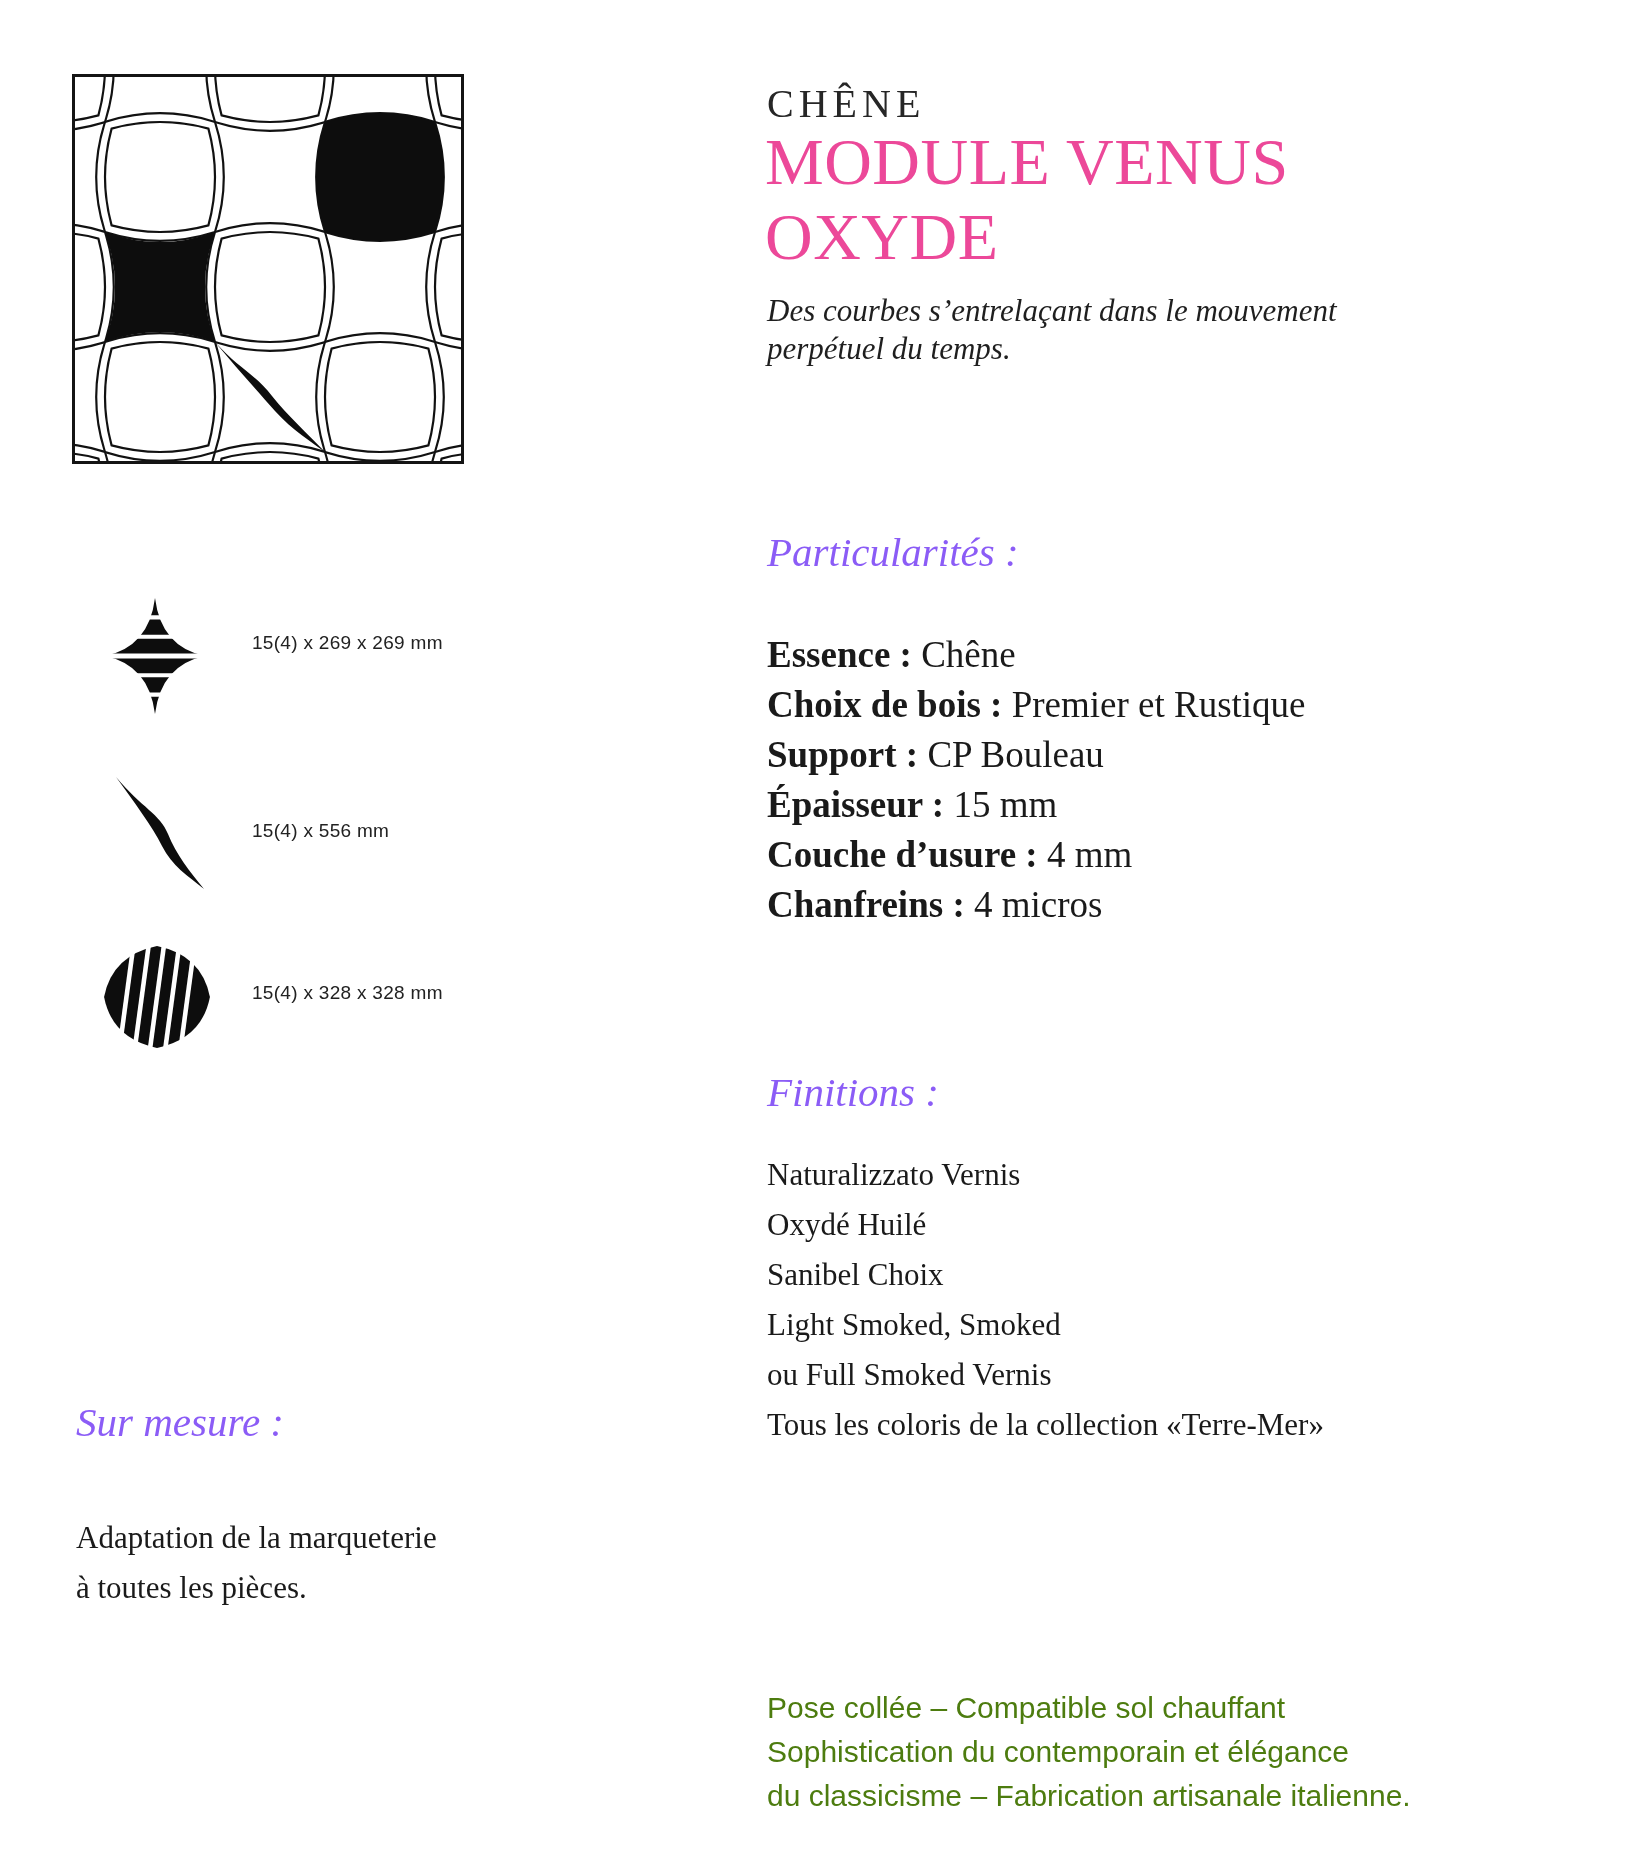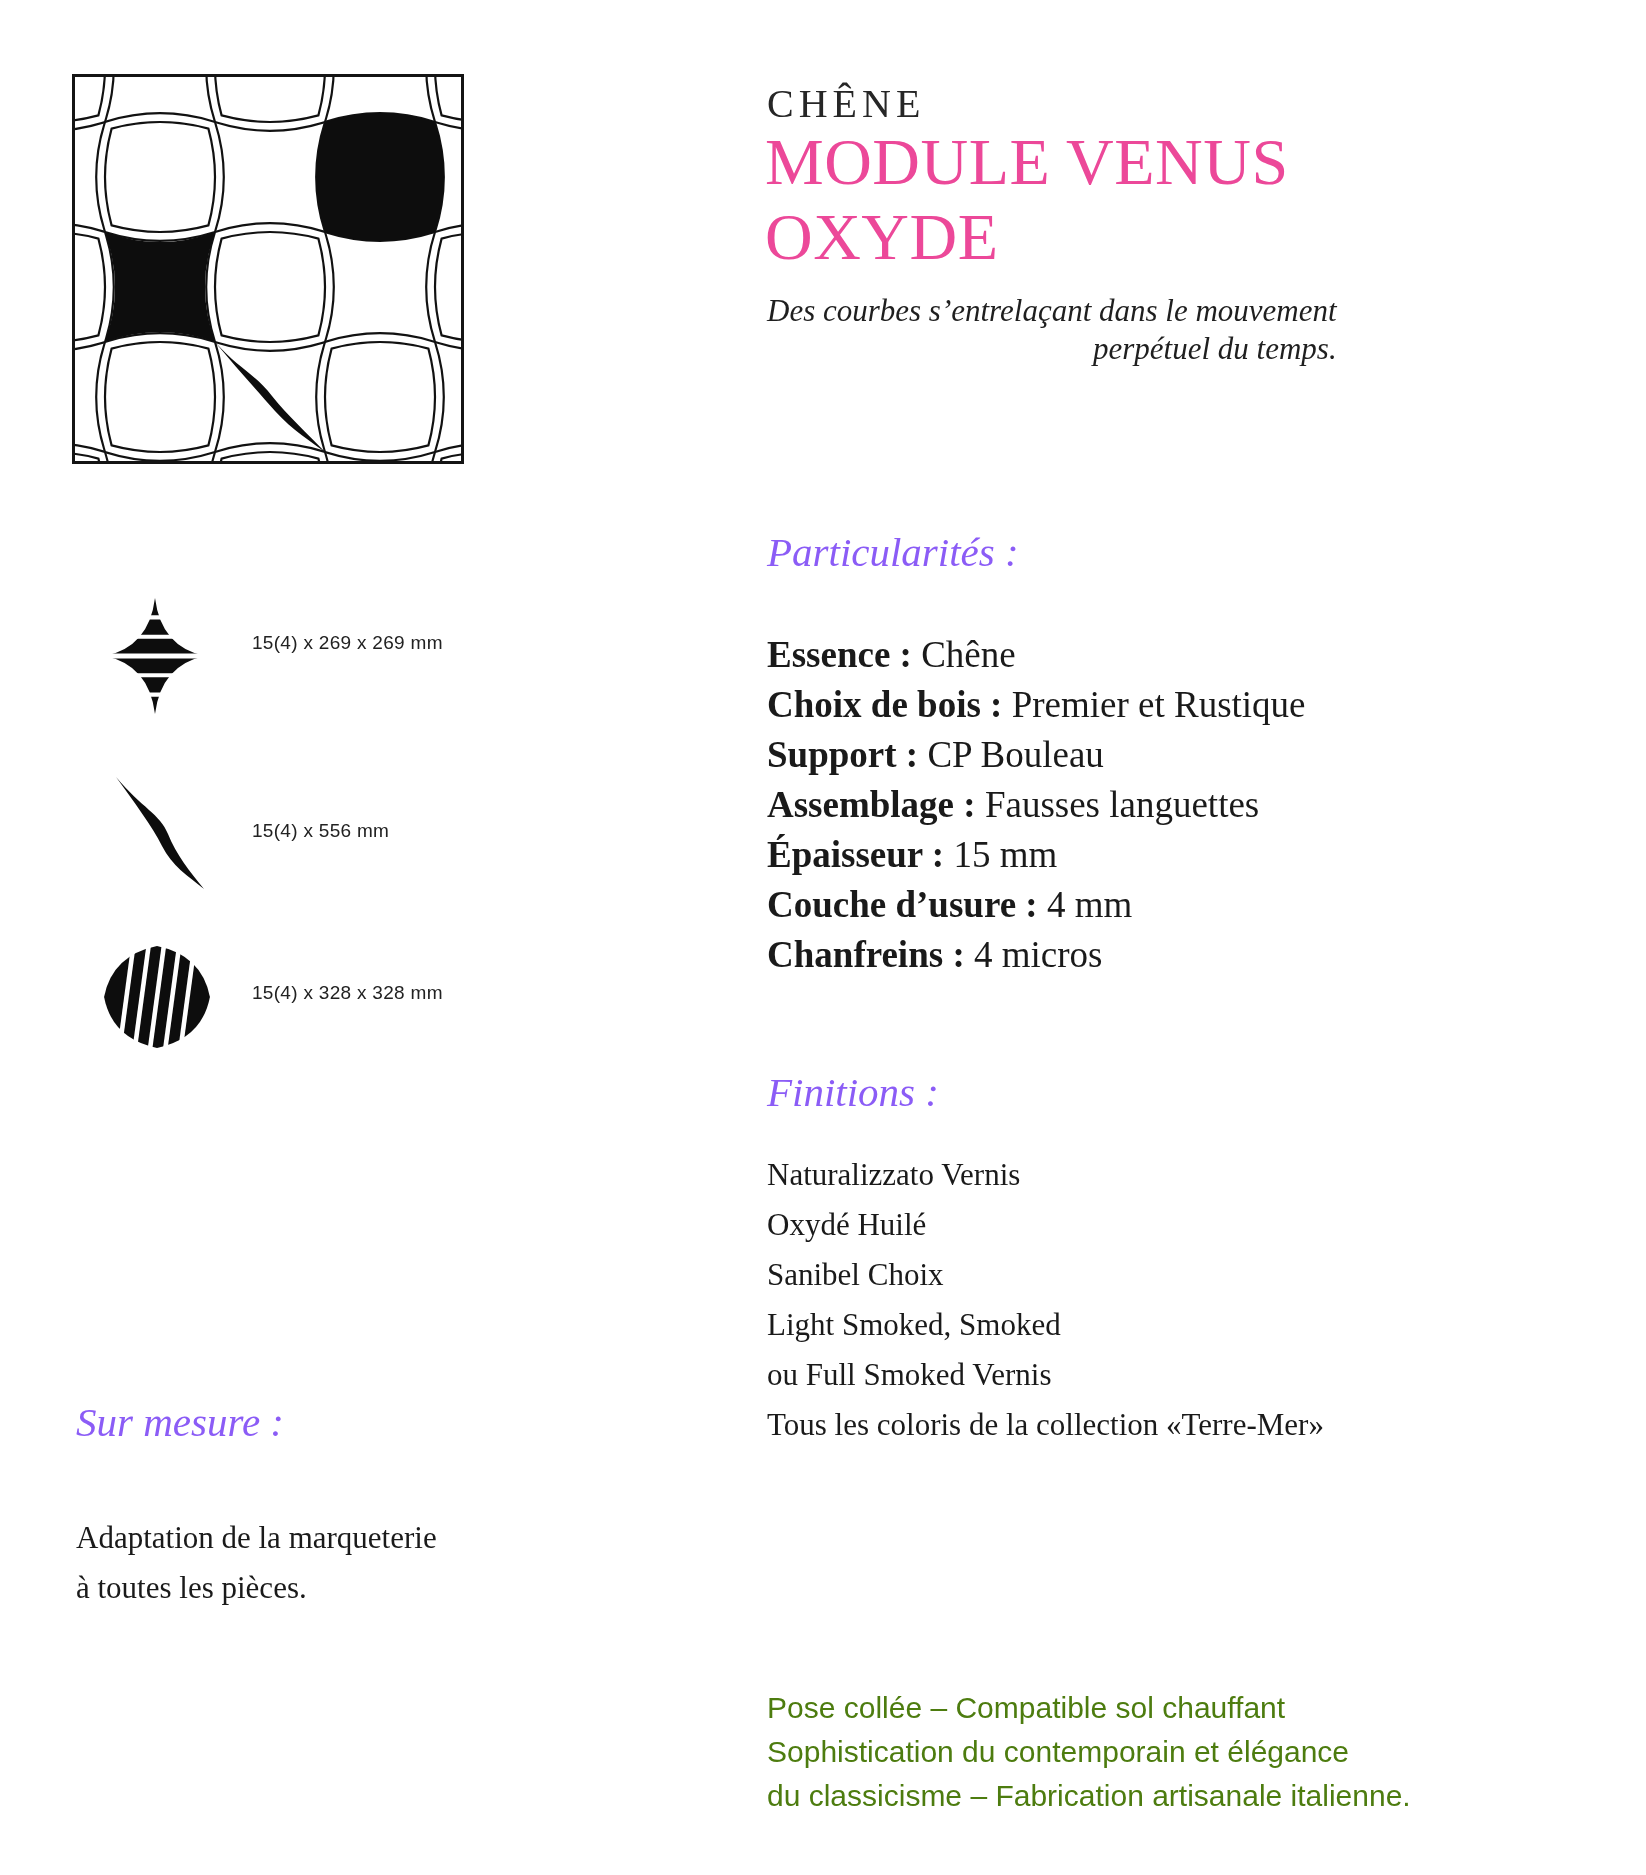--- a/index.html
+++ b/index.html
@@ -7,21 +7,21 @@
     width:1646px;height:1875px;position:relative;background:#ffffff;
     font-family:"Liberation Serif", serif;color:#1a1a1a;overflow:hidden;
   }
   .abs{position:absolute;}
   
   .pattern-box{left:72px;top:74px;width:392px;height:390px;border:3px solid #141414;box-sizing:border-box;}
   .pattern-box svg{display:block;}
   
   .kicker{left:767px;top:80px;font-size:40px;letter-spacing:5px;color:#262626;}
   .title{left:765px;top:124px;font-size:66px;line-height:75px;letter-spacing:.5px;color:#ec4899;}
-  .subtitle{left:767px;top:292px;font-style:italic;font-size:31px;line-height:38px;color:#1f1f1f;text-align:right;}
+  .subtitle{left:767px;top:292px;font-style:italic;font-size:31px;line-height:38px;color:#1f1f1f;}
   .h-italic{font-style:italic;font-size:41px;color:#8b5cf6;}
   .part-heading{left:767px;top:528px;}
   .fin-heading{left:767px;top:1068px;}
   .specs{left:767px;top:630px;font-size:37px;line-height:50px;}
   .specs b{font-weight:700;}
   .fin-list{left:767px;top:1150px;font-size:31px;line-height:50px;}
   .surmesure-heading{left:76px;top:1398px;}
   .surmesure-body{left:76px;top:1494px;font-size:31px;line-height:50px;margin-top:19px;}
   .sans{font-family:"Liberation Sans", sans-serif;color:#222222;}
   .dims{font-size:19px;letter-spacing:.3px;white-space:nowrap;}
@@ -104,21 +104,20 @@
 <div class="abs subtitle">
   <div>Des courbes s’entrelaçant dans le mouvement</div>
   <div>perpétuel du temps.</div>
 </div>
 
 <div class="abs h-italic part-heading">Particularités :</div>
 <div class="abs specs">
   <div><b>Essence :</b> <span>Chêne</span></div>
   <div><b>Choix de bois :</b> <span>Premier et Rustique</span></div>
   <div><b>Support :</b> <span>CP Bouleau</span></div>
-  <div><b>Assemblage :</b> <span>Fausses languettes</span></div>
   <div><b>Épaisseur :</b> <span>15 mm</span></div>
   <div><b>Couche d’usure :</b> <span>4 mm</span></div>
   <div><b>Chanfreins :</b> <span>4 micros</span></div>
 </div>
 
 <div class="abs h-italic fin-heading">Finitions :</div>
 <div class="abs fin-list">
   <div>Naturalizzato Vernis</div>
   <div>Oxydé Huilé</div>
   <div>Sanibel Choix</div>

